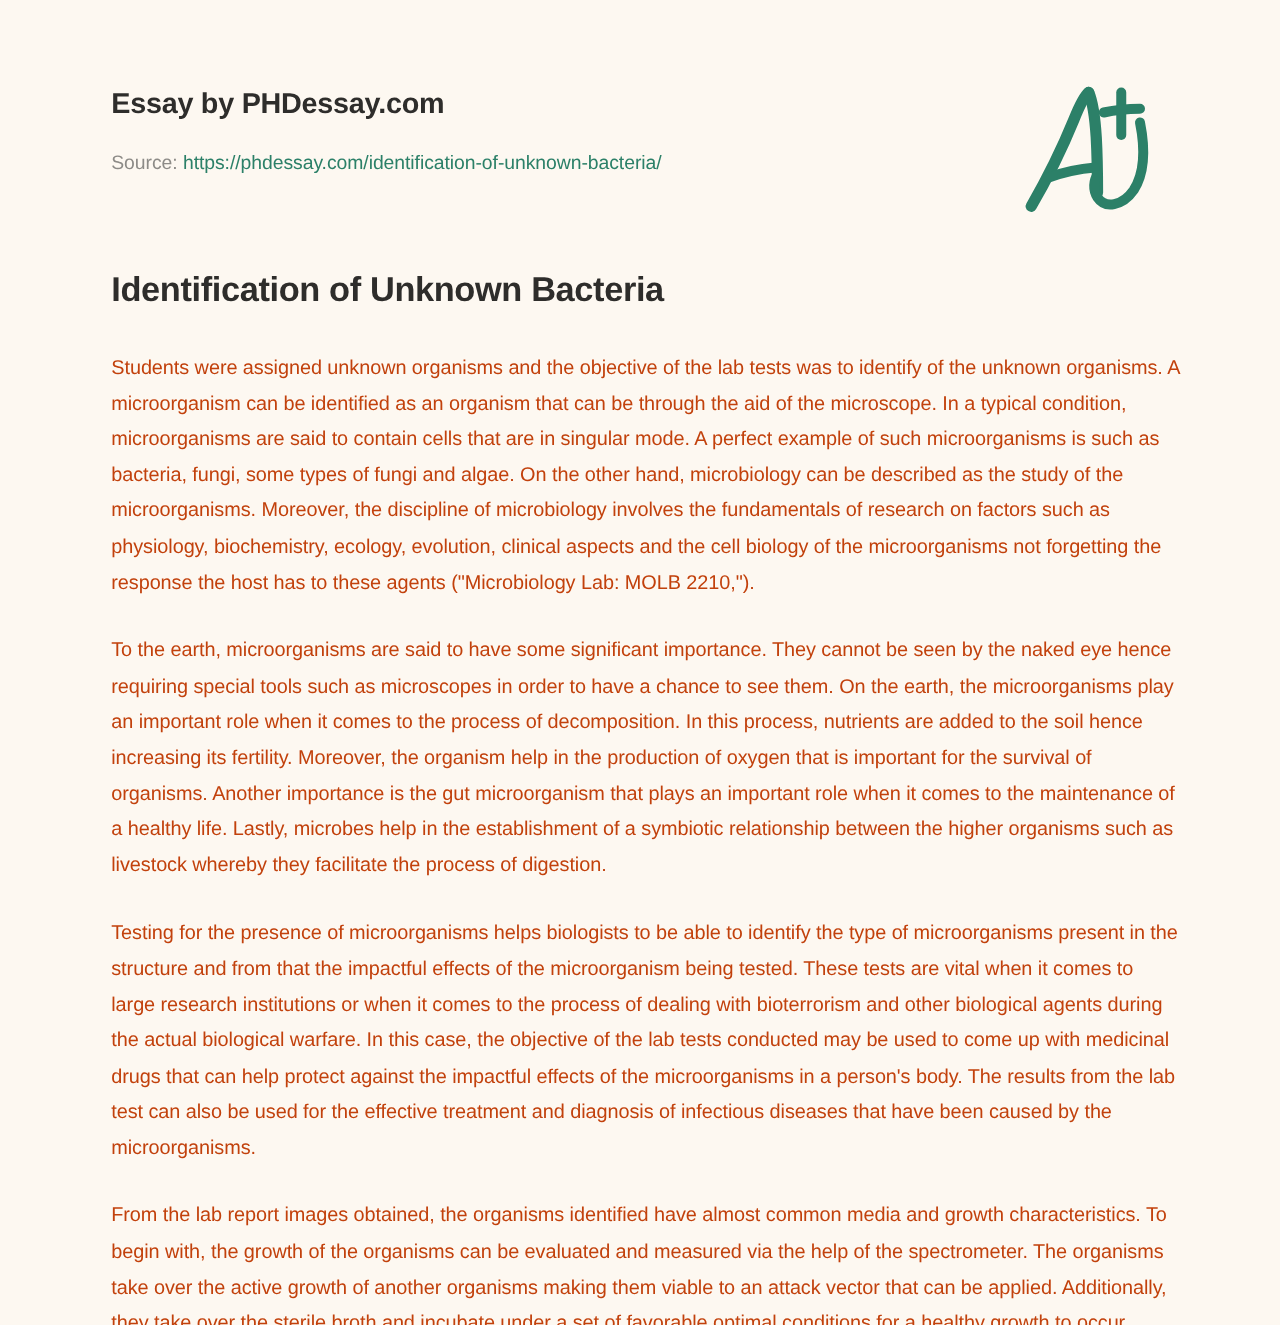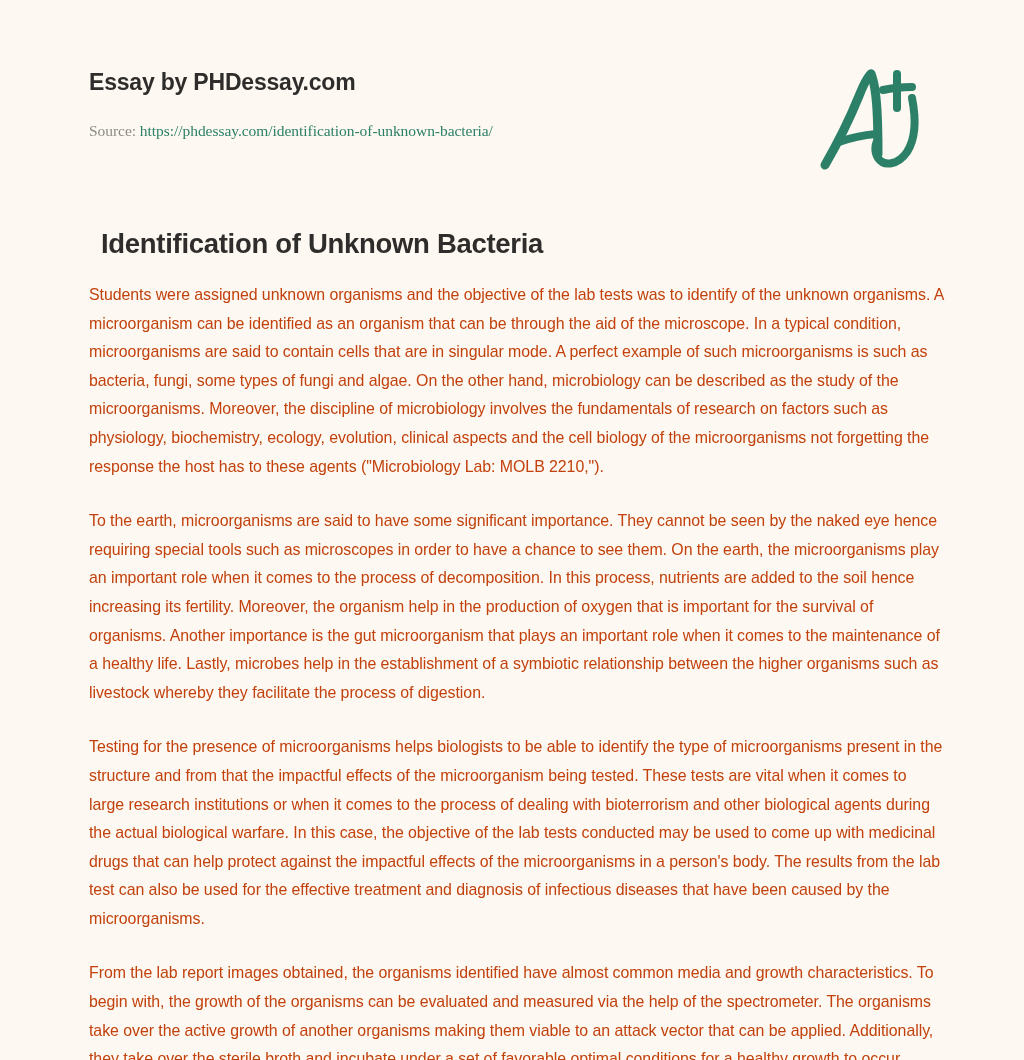--- a/index.html
+++ b/index.html
@@ -45,21 +45,20 @@
     white-space: nowrap;
   }
 
   .source-line {
     position: absolute;
     left: 89px;
     top: 122px;
     font-size: 15.5px;
     white-space: nowrap;
     letter-spacing: -0.05px;
-    font-family: Liberation Serif, serif;
   }
   .source-label {
     color: #8d8b87;
   }
   .source-url {
     color: #2c8068;
     text-decoration: none;
   }
 
   
@@ -82,21 +81,21 @@
 
   .article-title {
     position: absolute;
     left: 89px;
     top: 216px;
     font-size: 27.5px;
     font-weight: bold;
     letter-spacing: -0.3px;
     color: #2e2d2b;
     white-space: nowrap;
-    margin: 12px;
+    margin: 0;
   }
 
   .body-copy {
     position: absolute;
     left: 89px;
     top: 281px;
     width: 855px;
   }
 
   .body-copy p {

